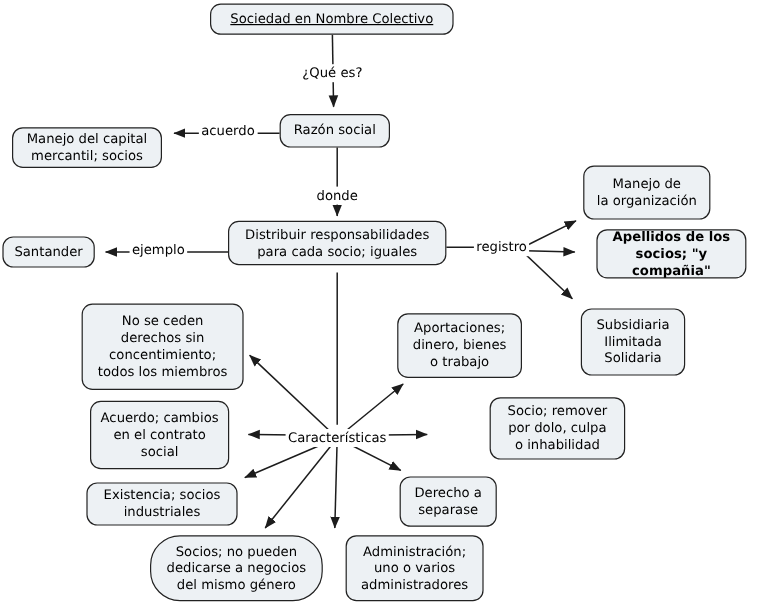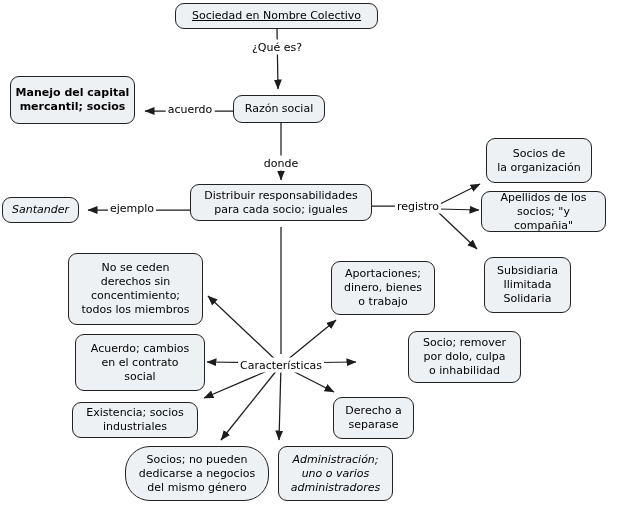--- a/index.html
+++ b/index.html
@@ -76,72 +76,72 @@
     <line x1="281" y1="363" x2="207" y2="362" marker-end="url(#arrow)"></line>
     <line x1="281" y1="363" x2="356" y2="362" marker-end="url(#arrow)"></line>
     <line x1="281" y1="365" x2="204" y2="398" marker-end="url(#arrow)"></line>
     <line x1="281" y1="365" x2="221" y2="440" marker-end="url(#arrow)"></line>
     <line x1="281" y1="365" x2="279" y2="440" marker-end="url(#arrow)"></line>
     <line x1="281" y1="365" x2="334" y2="392" marker-end="url(#arrow)"></line>
   </svg>
 
   <div class="node" style="left:175px; top:3px; width:203px; height:26px;text-decoration:underline;">Sociedad en Nombre Colectivo</div>
 
-  <div class="node" style="left:10px; top:76px; width:125px; height:48px;font-weight:bold;">Manejo del capital
+  <div class="node" style="left:10px; top:106px; width:125px; height:34px;">Manejo del capital
 mercantil; socios</div>
 
   <div class="node" style="left:233px; top:95px; width:92px; height:28px;">Razón social</div>
 
   <div class="node" style="left:190px; top:184px; width:182px; height:37px;">Distribuir responsabilidades
 para cada socio; iguales</div>
 
-  <div class="node" style="left:2px; top:197px; width:77px; height:26px;font-style:italic;">Santander</div>
+  <div class="node" style="left:2px; top:197px; width:77px; height:26px;">Santander</div>
 
-  <div class="node" style="left:486px; top:138px; width:106px; height:45px;">Socios de
+  <div class="node" style="left:486px; top:138px; width:106px; height:45px;">Manejo de
 la organización</div>
 
-  <div class="node" style="left:481px; top:191px; width:125px; height:41px;">Apellidos de los
+  <div class="node" style="left:497px; top:191px; width:125px; height:41px;font-weight:bold;">Apellidos de los
 socios; "y compañia"</div>
 
   <div class="node" style="left:484px; top:257px; width:87px; height:56px;">Subsidiaria
 Ilimitada
 Solidaria</div>
 
   <div class="node" style="left:68px; top:253px; width:135px; height:72px;">No se ceden
 derechos sin
 concentimiento;
 todos los miembros</div>
 
   <div class="node" style="left:331px; top:261px; width:104px; height:54px;">Aportaciones;
 dinero, bienes
 o trabajo</div>
 
-  <div class="node" style="left:75px; top:334px; width:130px; height:57px;">Acuerdo; cambios
+  <div class="node" style="left:75px; top:334px; width:116px; height:57px;">Acuerdo; cambios
 en el contrato
 social</div>
 
   <div class="node" style="left:360px; top:331px; width:113px; height:52px;margin-left:48px;">Socio; remover
 por dolo, culpa
 o inhabilidad</div>
 
   <div class="node" style="left:72px; top:402px; width:126px; height:36px;">Existencia; socios
 industriales</div>
 
   <div class="node" style="left:333px; top:397px; width:81px; height:42px;">Derecho a
 separase</div>
 
   <div class="node" style="left:125px; top:446px; width:144px; height:55px;border-radius:25px;">Socios; no pueden
 dedicarse a negocios
 del mismo género</div>
 
-  <div class="node" style="left:278px; top:446px; width:115px; height:55px;font-style:italic;">Administración;
+  <div class="node" style="left:288px; top:446px; width:115px; height:55px;">Administración;
 uno o varios
 administradores</div>
 
-  <div class="link-label" style="left:277px; top:47px;text-align:center;">¿Qué es?</div>
+  <div class="link-label" style="left:277px; top:61px;text-align:center;">¿Qué es?</div>
 
   <div class="link-label" style="left:190px; top:109px;">acuerdo</div>
 
   <div class="link-label" style="left:281px; top:147px;margin-top:16px;">donde</div>
 
   <div class="link-label" style="left:132px; top:208px;">ejemplo</div>
 
   <div class="link-label" style="left:418px; top:206px;">registro</div>
 
   <div class="link-label" style="left:281px; top:365px;">Características</div>

